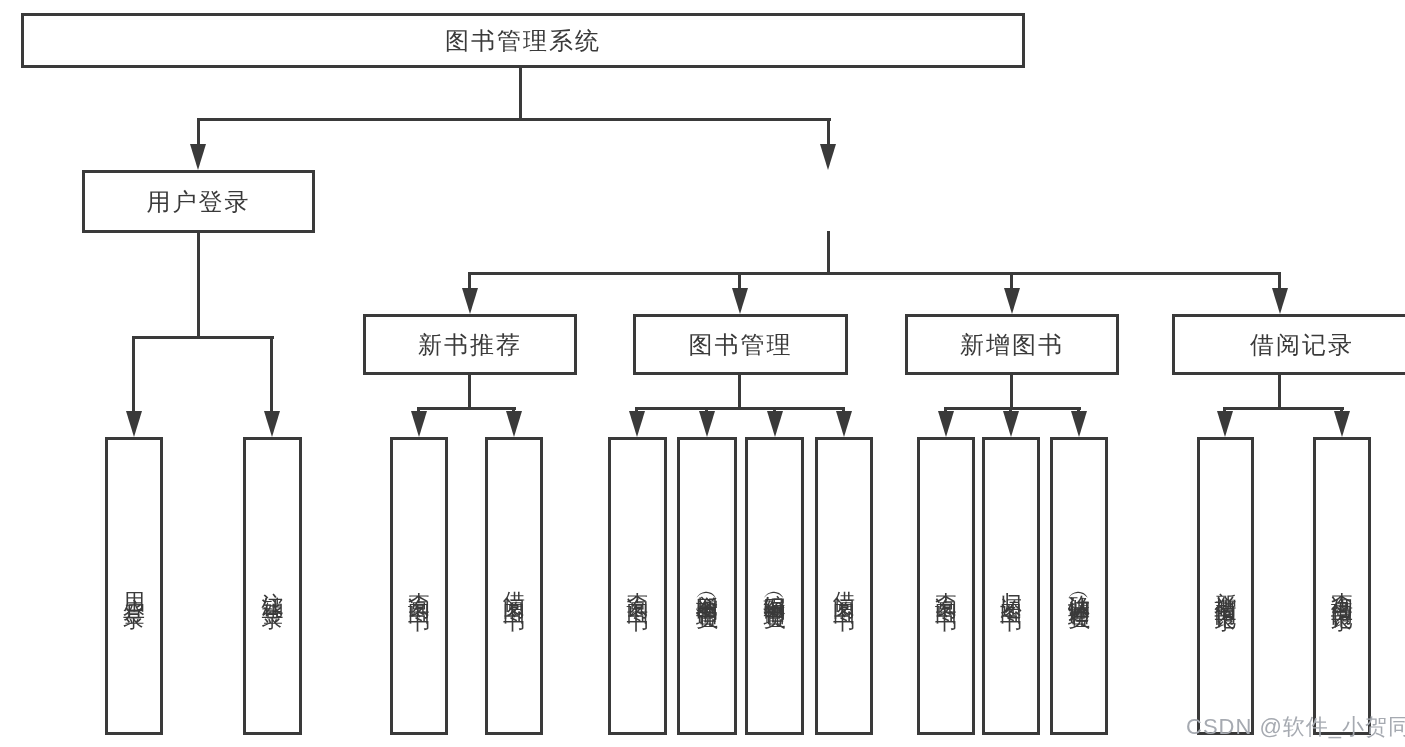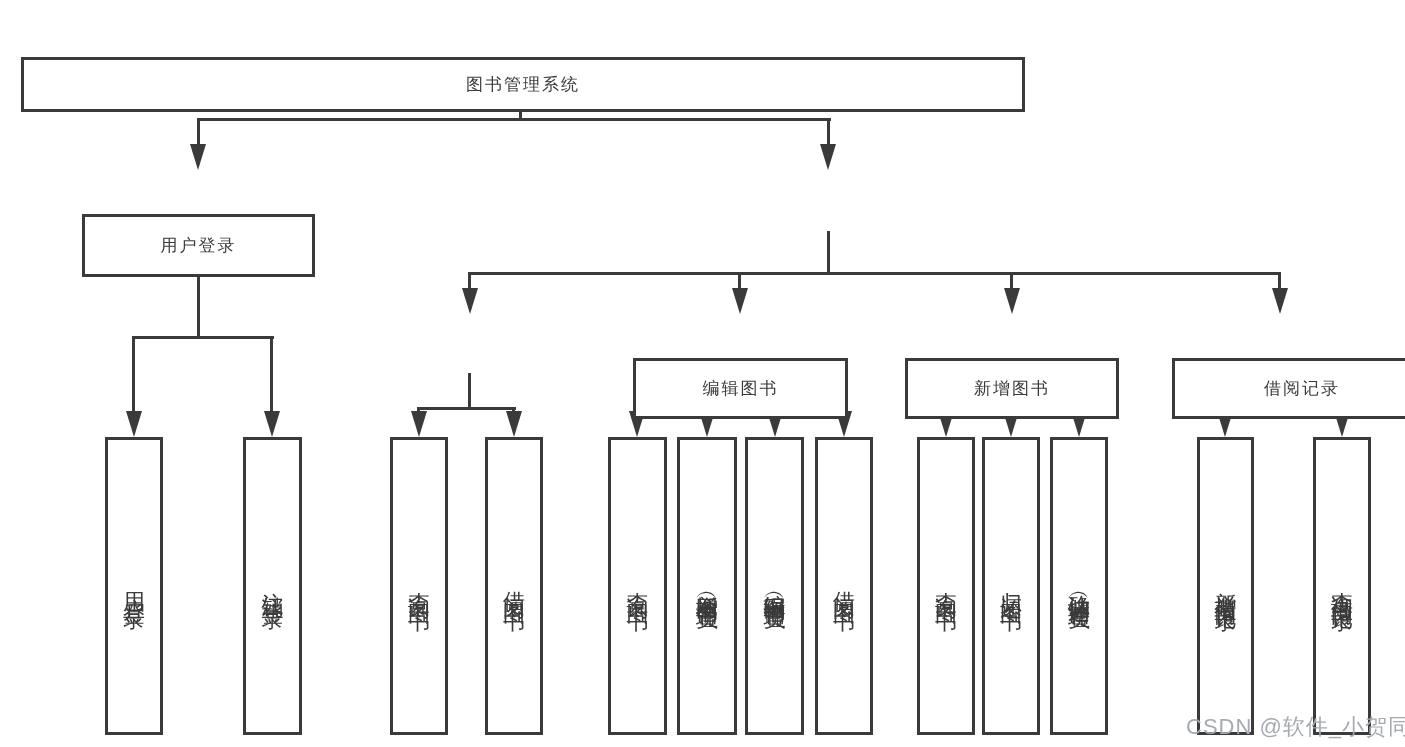--- a/index.html
+++ b/index.html
@@ -13,21 +13,21 @@
   .hbox, .vbox {
     position:absolute;
     box-sizing:border-box;
     border:3px solid #3a3a3a;
     background:#ffffff;
     display:flex;
     align-items:center;
     justify-content:center;
     color:#3a3a3a;
   }
-  .hbox { font-size:17px; letter-spacing:2px;margin-top:44px; }
+  .hbox { font-size:24px; letter-spacing:2px; }
   .vbox {
     writing-mode:vertical-rl;
     font-size:22px;
     letter-spacing:6px;
     line-height:1.1;
     text-align:center;
   }
   .ln { position:absolute; background:#3a3a3a; }
   .ar {
     position:absolute;
@@ -112,22 +112,25 @@
   <div class="ar" style="left:1334px;top:411px"></div>
 
   <div class="hbox" style="left:21px;top:13px;width:1004px;height:55px">
     <span>图书管理系统</span>
   </div>
 
   <div class="hbox" style="left:82px;top:170px;width:233px;height:63px">
     <span>用户登录</span>
   </div>
 
+  <div class="hbox" style="left:363px;top:314px;width:214px;height:61px">
+    <span>新书推荐</span>
+  </div>
   <div class="hbox" style="left:633px;top:314px;width:215px;height:61px">
-    <span>编辑图书</span>
+    <span>图书管理</span>
   </div>
   <div class="hbox" style="left:905px;top:314px;width:214px;height:61px">
     <span>新增图书</span>
   </div>
   <div class="hbox" style="left:1172px;top:314px;width:260px;height:61px">
     <span>借阅记录</span>
   </div>
 
   <div class="vbox" style="left:105px;top:437px;width:58px;height:298px">
     <span>用户登录</span>

